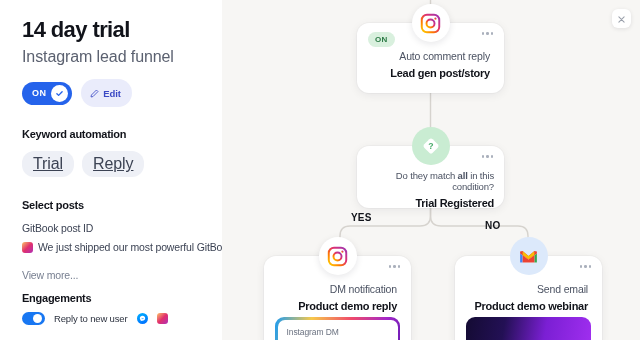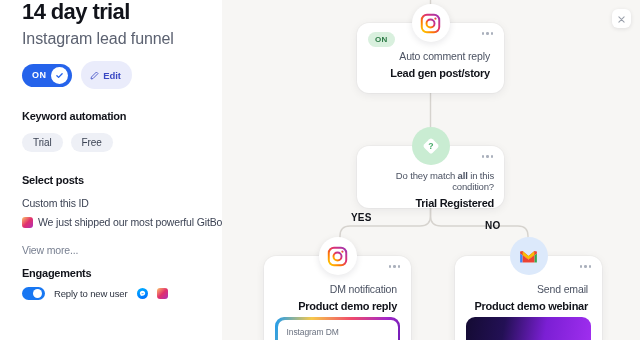--- a/index.html
+++ b/index.html
@@ -7,21 +7,21 @@
     width:640px;height:340px;overflow:hidden;
     font-family:"Liberation Sans", sans-serif;
     background:#ffffff;
     -webkit-font-smoothing:antialiased;
   }
   .app{position:relative;width:640px;height:340px;display:flex;}
 
   
   .sidebar{
     width:222px;height:340px;background:#ffffff;
-    box-sizing:border-box;padding:0 16px 0 22px;
+    box-sizing:border-box;padding:18px 16px 0 22px;
     position:relative;z-index:5;overflow:hidden;
   }
   .title{
     font-size:22px;font-weight:bold;color:#11131a;
     letter-spacing:-0.6px;margin:0 0 6px 0;line-height:1.1;
   }
   .subtitle{
     font-size:16px;color:#5b6170;margin:0 0 13px 0;letter-spacing:-0.1px;
   }
   .btn-row{display:flex;align-items:center;gap:9px;margin-bottom:21px;}
@@ -41,21 +41,21 @@
     background:#eaecfb;border-radius:20px;padding:5px 11px 5px 9px;
   }
   .edit-btn .lbl{font-size:9.5px;font-weight:bold;color:#3b49c4;letter-spacing:-0.1px;}
   .sec-head{
     font-size:11px;font-weight:bold;color:#11131a;
     margin:0 0 11px 0;letter-spacing:-0.25px;
   }
   .pill-row{display:flex;gap:8px;margin-bottom:22px;}
   .pill{
     background:#eef0f6;border-radius:12px;padding:4px 11px;
-    font-size:10px;color:#3c4354;letter-spacing:-0.1px;
+    font-size:16px;color:#3c4354;letter-spacing:-0.1px;text-decoration:underline;
   }
   .pill.blue{background:#e6ecfd;color:#2563eb;font-weight:bold;}
   .pill-row.tight{margin-bottom:7px;}
   .list-line{
     font-size:10.5px;color:#3c4354;margin-bottom:7px;
     letter-spacing:-0.15px;display:flex;align-items:center;gap:5px;
     white-space:nowrap;
   }
   .list-line.muted{color:#777f90;}
   .ig-sq{
@@ -181,26 +181,26 @@
               <path d="M10 1.6 L12.4 4 L4.6 11.8 L1.6 12.4 L2.2 9.4 Z" fill="none" stroke="#3b49c4" stroke-width="1.3" stroke-linejoin="round"></path>
             </svg>
         </span>
         <span class="lbl">Edit</span>
       </div>
     </div>
 
     <h2 class="sec-head">Keyword automation</h2>
     <div class="pill-row">
       <span class="pill">Trial</span>
-      <span class="pill">Free</span>
+      <span class="pill">Reply</span>
     </div>
 
     <h2 class="sec-head">Select posts</h2>
     <div class="list-line">
-      <span>Custom this ID</span>
+      <span>GitBook post ID</span>
     </div>
     <div class="list-line">
       <span class="ig-sq"></span>
       <span>We just shipped our most powerful GitBook A.I</span>
     </div>
     <div class="mini-gap"></div>
     <div class="list-line muted">
       <span>View more...</span>
     </div>
 

